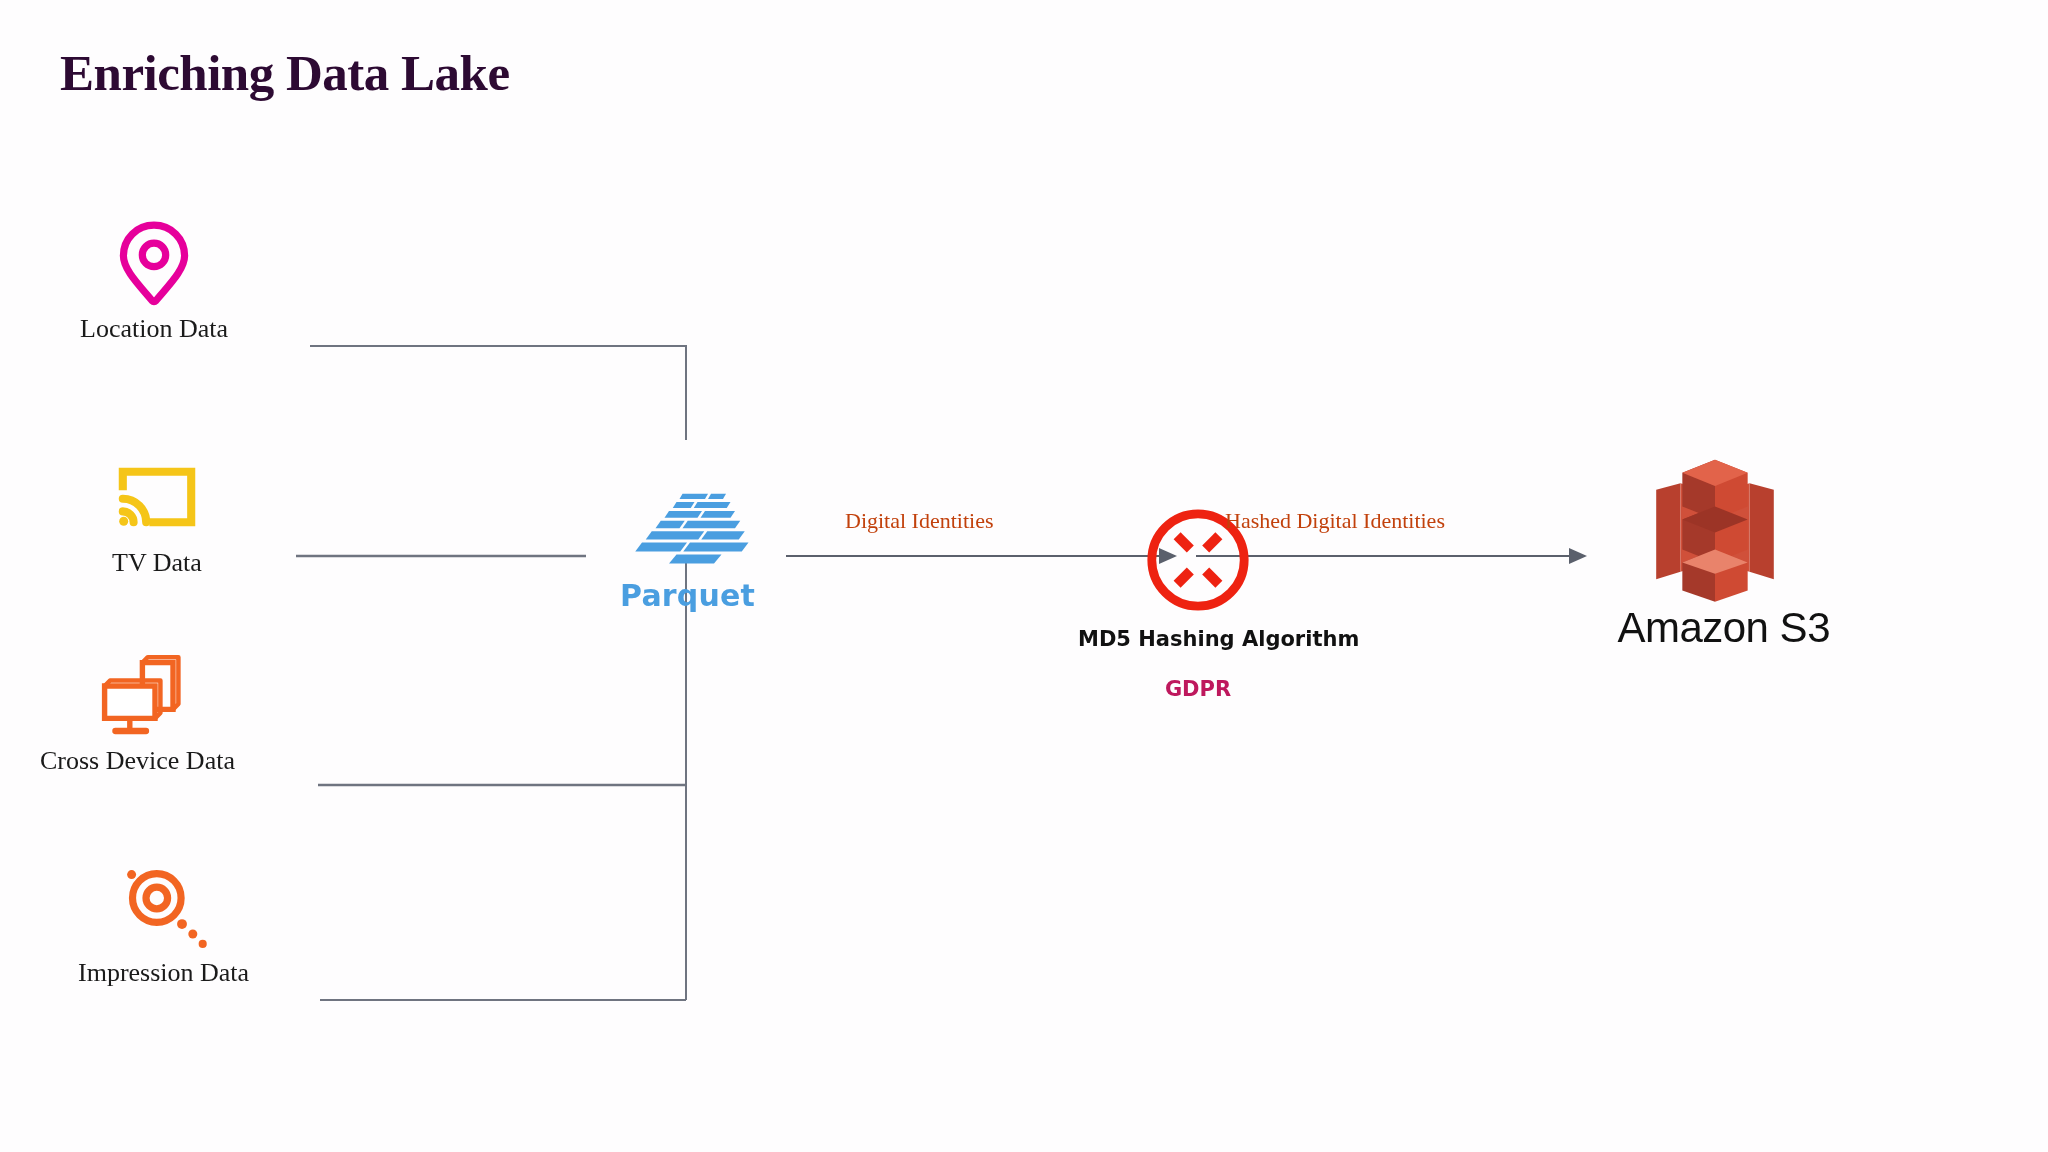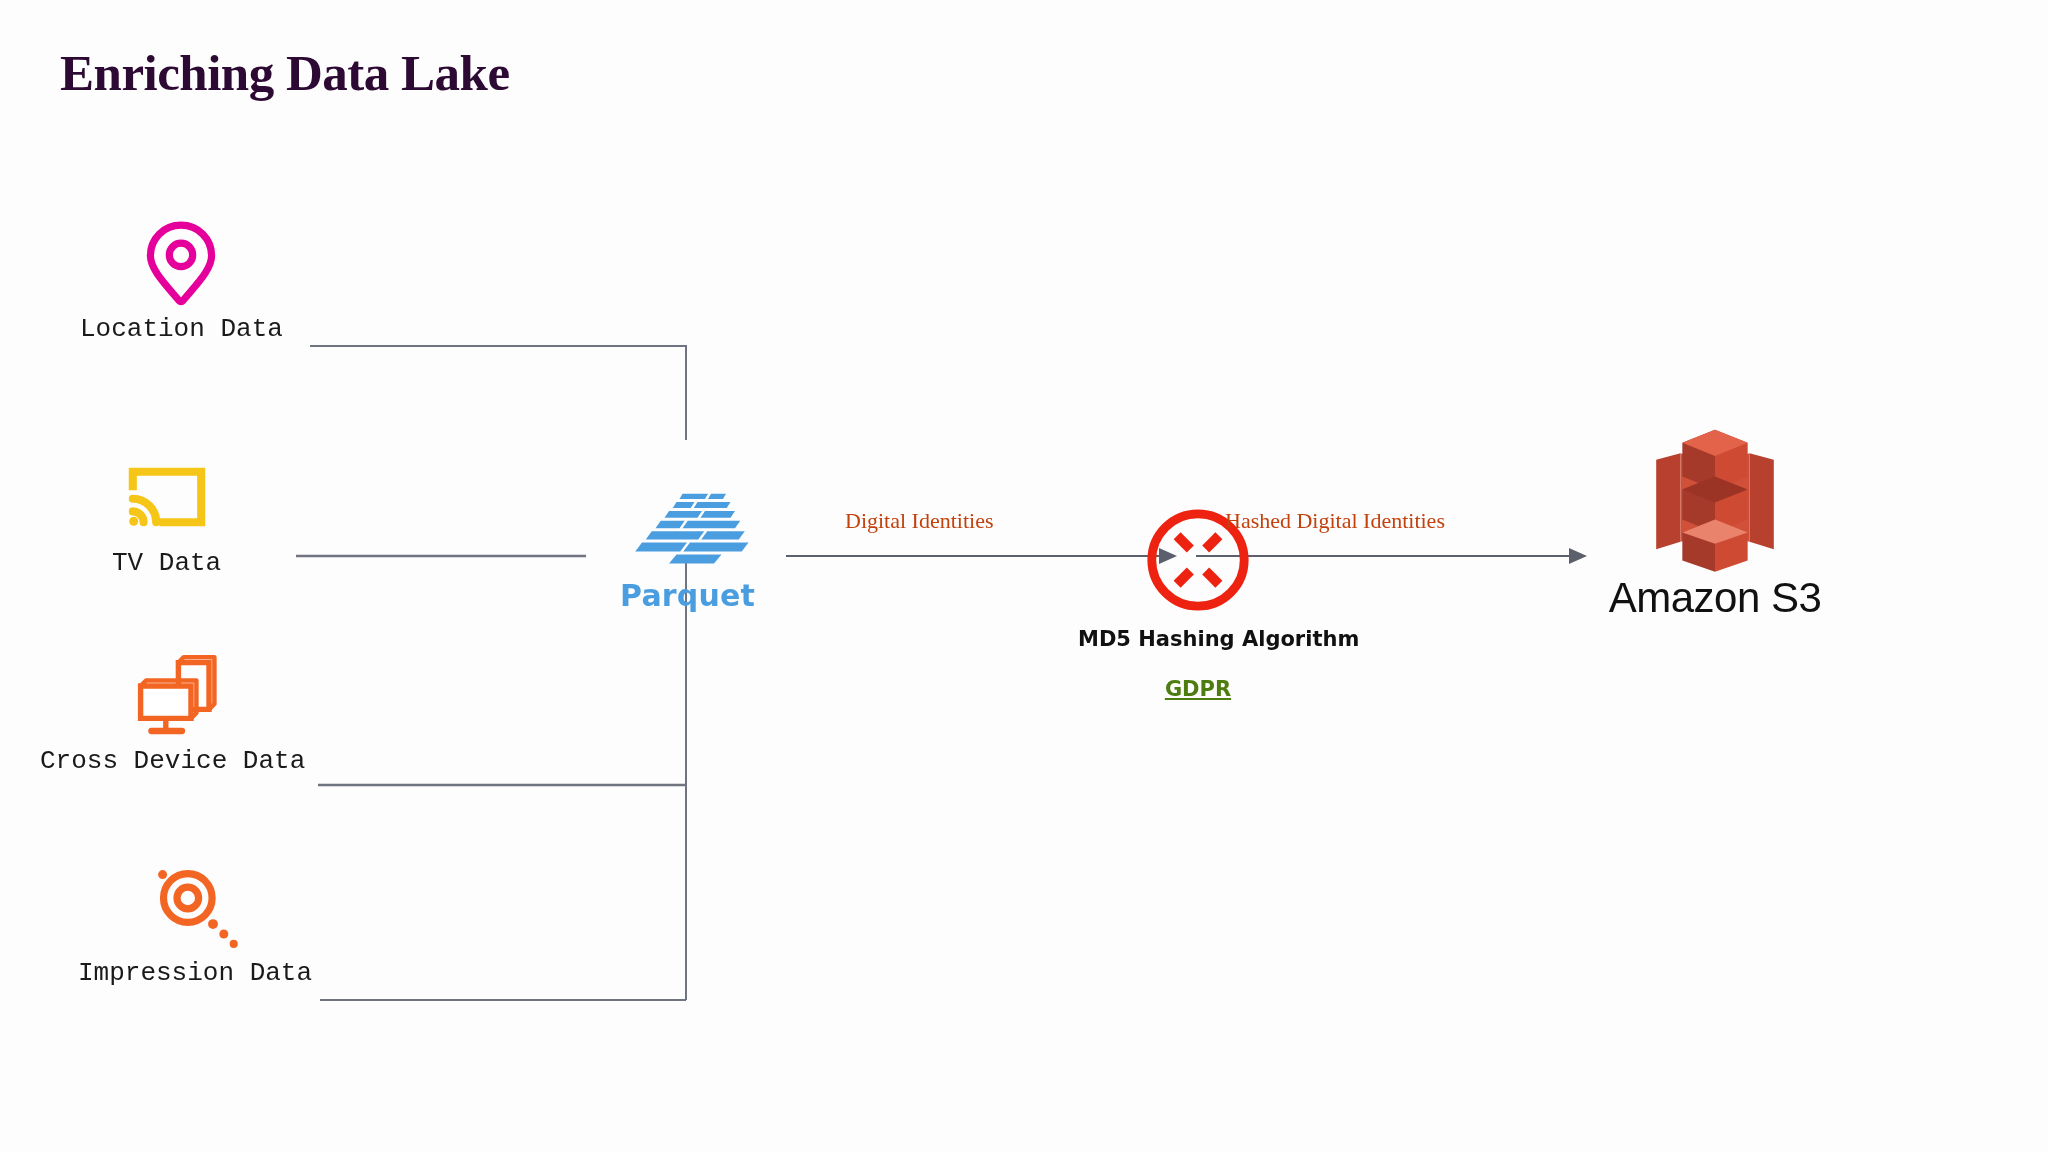--- a/index.html
+++ b/index.html
@@ -47,21 +47,21 @@
     width: 90px;
     height: 90px;
     display: block;
   }
   .source-label {
     margin-top: 6px;
     font-size: 26px;
     color: #1a1a1a;
     font-weight: 400;
     white-space: nowrap;
-    font-family: Liberation Mono, monospace;
+    font-family: Liberation Serif, serif;
   }
 
   #node-location   { left: 80px;  top: 218px; }
   #node-tv         { left: 112px; top: 452px; }
   #node-crossdev   { left: 40px;  top: 650px; }
   #node-impression { left: 78px;  top: 862px; justify-content: space-between; }
 
   
   #parquet-node {
     position: absolute;
@@ -94,32 +94,31 @@
     font-size: 21px;
     font-weight: bold;
     color: #111111;
     white-space: nowrap;
     font-family: "DejaVu Sans", sans-serif;
   }
   #gdpr-label {
     margin-top: 26px;
     font-size: 21px;
     font-weight: bold;
-    color: #4d7c0f;
+    color: #be185d;
     font-family: "DejaVu Sans", sans-serif;
-    text-decoration: underline;
   }
 
   
   #s3-node {
     position: absolute;
     left: 1600px;
-    top: 422px;
+    top: 452px;
     width: 230px;
-    text-align: center;
+    text-align: right;
   }
   #s3-icon { display:block; width: 140px; height: 150px; margin: 0 auto; }
   #s3-label {
     margin-top: 2px;
     font-size: 42px;
     color: #111111;
     font-weight: 400;
     letter-spacing: -0.5px;
     font-family: "Liberation Sans", sans-serif;
   }

